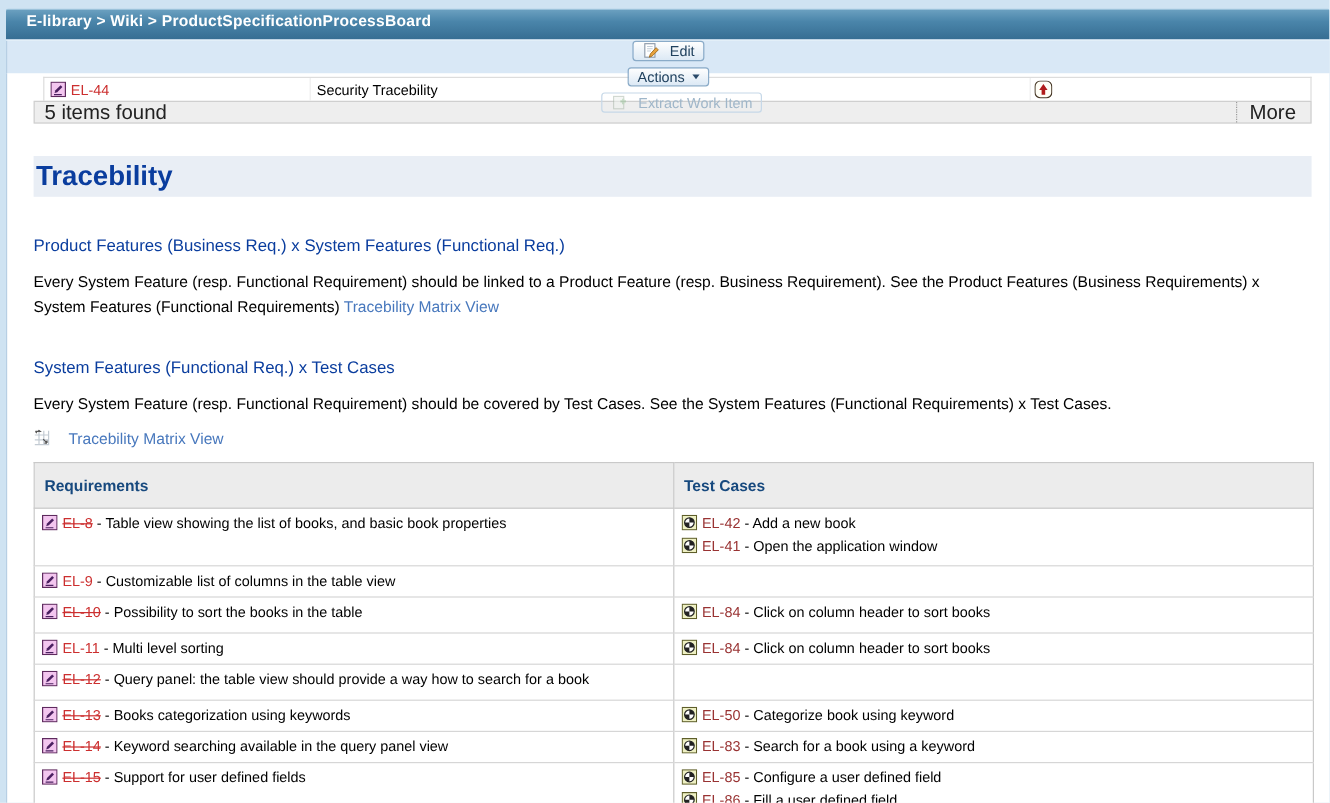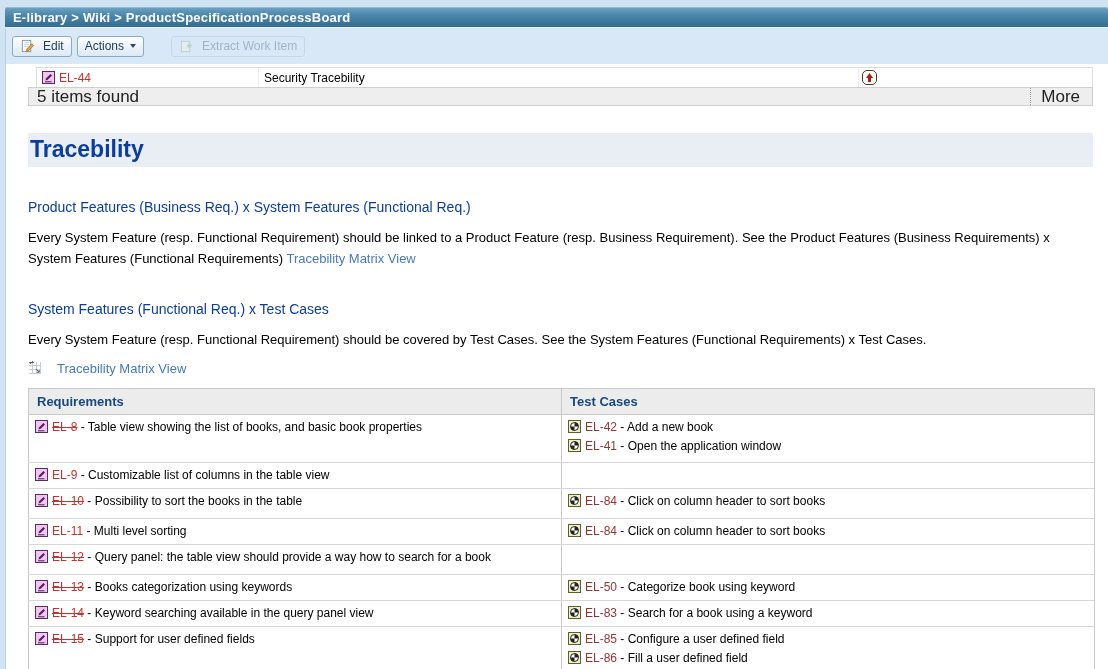--- a/index.html
+++ b/index.html
@@ -6,42 +6,43 @@
   html, body { width: 1108px; height: 669px; overflow: hidden; }
   body {
     background: #cfe3f2;
     font-family: "Liberation Sans", sans-serif;
     color: #000;
   }
   .app { margin: 7px 0 0 5px; width: 1103px; }
 
   
   .titlebar {
-    height: 20px;
+    height: 26px;
     background: linear-gradient(180deg, #6ba0c0 0%, #4a85aa 40%, #366d92 100%);
     border-top: 1px solid #8fbcd6;
     border-radius: 2px 2px 0 0;
     color: #fff;
     font-size: 13px;
     font-weight: bold;
     line-height: 20px;
-    padding-left: 8px;
+    padding-left: 17px;
     letter-spacing: 0.2px;
   }
   .titlebar-spacer { height: 1px; background: #eaf3fa; }
 
   
   .toolbar {
-    height: 36px;
+    height: 27px;
     background: #d9e8f6;
     border-left: 1px solid #b7cfe4;
     display: flex;
     align-items: center;
     gap: 5px;
     padding: 0 6px;
+    flex-direction: column;
   }
   .btn {
     display: inline-flex;
     align-items: center;
     gap: 4px;
     height: 21px;
     background: linear-gradient(#fefefe, #dce9f5);
     border: 1px solid #8aabc8;
     border-radius: 3px;
     font-size: 12px;
@@ -146,21 +147,21 @@
     width: 1067px;
     border-collapse: collapse;
     table-layout: fixed;
   }
   table.matrix th, table.matrix td { border: 1px solid #c9c9c9; }
   table.matrix th {
     background: #ececec;
     color: #17497e;
     font-size: 13px;
     text-align: left;
-    padding: 5px 8px;
+    padding: 11px 8px;
     height: 26px;
   }
   table.matrix td {
     vertical-align: top;
     padding: 3px 6px;
     font-size: 12px;
     line-height: 19px;
     background: #fff;
     border-color: #d6d6d6;
     border-left-color: #c9c9c9;

